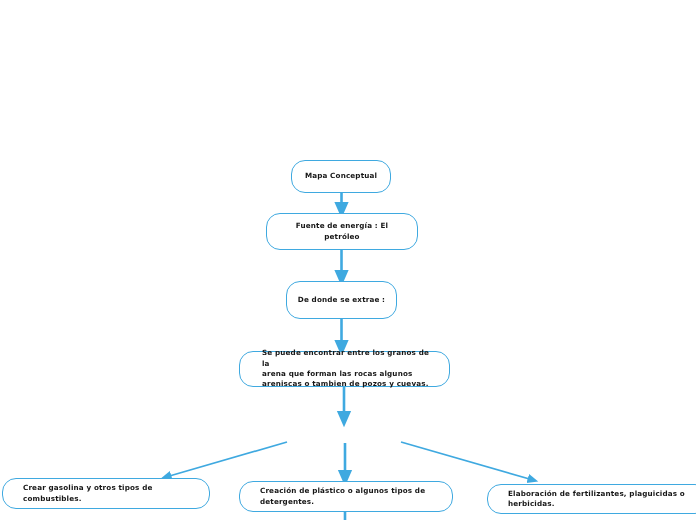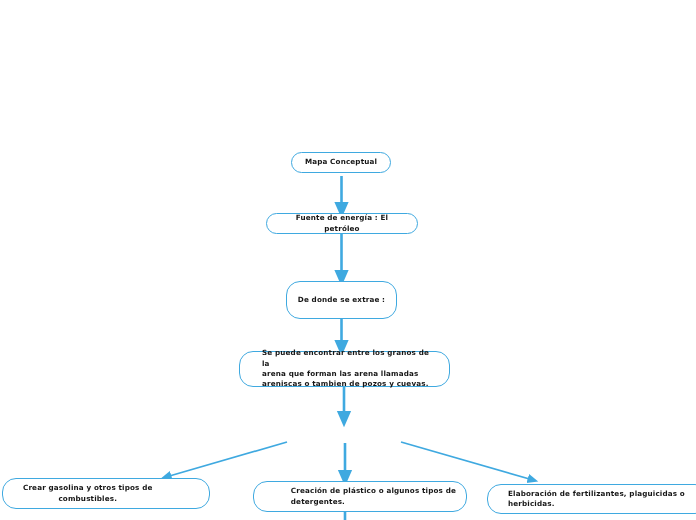--- a/index.html
+++ b/index.html
@@ -87,45 +87,45 @@
 
     <line x1="287" y1="442" x2="166" y2="477" stroke="#3fa9e0" stroke-width="1.7" marker-end="url(#arrowhead)"></line>
 
     <line x1="345" y1="443" x2="345" y2="478" stroke="#3fa9e0" stroke-width="2.6" marker-end="url(#arrowhead)"></line>
 
     <line x1="401" y1="442" x2="533" y2="480" stroke="#3fa9e0" stroke-width="1.7" marker-end="url(#arrowhead)"></line>
 
     <line x1="345" y1="512" x2="345" y2="520" stroke="#3fa9e0" stroke-width="2.6"></line>
   </svg>
 
-  <div class="node center" style="left:291px; top:152px; width:100px; height:21px;">
+  <div class="node center" style="left:291px; top:160px; width:100px; height:33px;">
     <span class="label">Mapa Conceptual</span>
   </div>
 
-  <div class="node center" style="left:266px; top:213px; width:152px; height:21px;">
+  <div class="node center" style="left:266px; top:213px; width:152px; height:37px;">
     <span class="label">Fuente de energía : El petróleo</span>
   </div>
 
   <div class="node center" style="left:286px; top:281px; width:111px; height:38px;">
     <span class="label">De donde se extrae :</span>
   </div>
 
   <div class="node left" style="left:239px; top:351px; width:211px; height:36px;">
     <span class="label">Se puede encontrar entre los granos de la
-arena que forman las arena llamadas
+arena que forman las rocas algunos
 areniscas o tambien de pozos y cuevas.</span>
   </div>
 
 
-  <div class="node left tight" style="left:2px; top:478px; width:208px; height:31px;text-align:center;">
+  <div class="node left tight" style="left:2px; top:478px; width:208px; height:31px;">
     <span class="label">Crear gasolina y otros tipos de
 combustibles.</span>
   </div>
 
-  <div class="node left tight" style="left:253px; top:481px; width:214px; height:31px;justify-content:flex-end;">
+  <div class="node left tight" style="left:239px; top:481px; width:214px; height:31px;">
     <span class="label">Creación de plástico o algunos tipos de
 detergentes.</span>
   </div>
 
   <div class="node left tight" style="left:487px; top:484px; width:222px; height:30px;">
     <span class="label">Elaboración de  fertilizantes, plaguicidas o
 herbicidas.</span>
   </div>
 
 </div>

